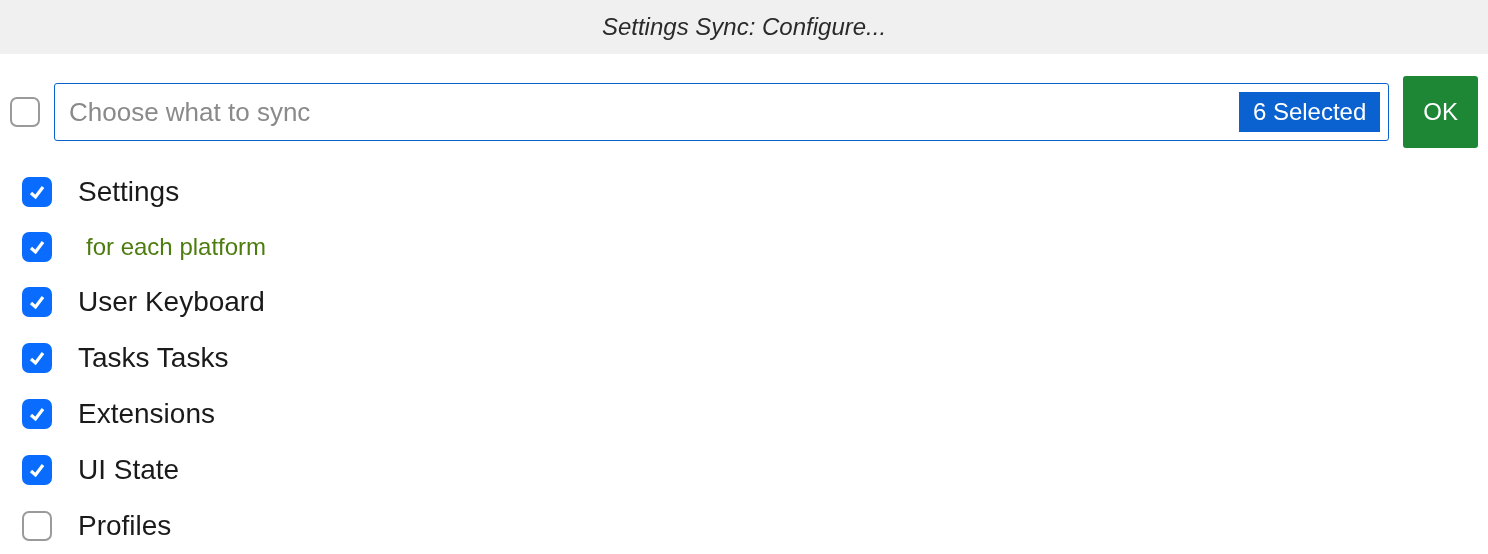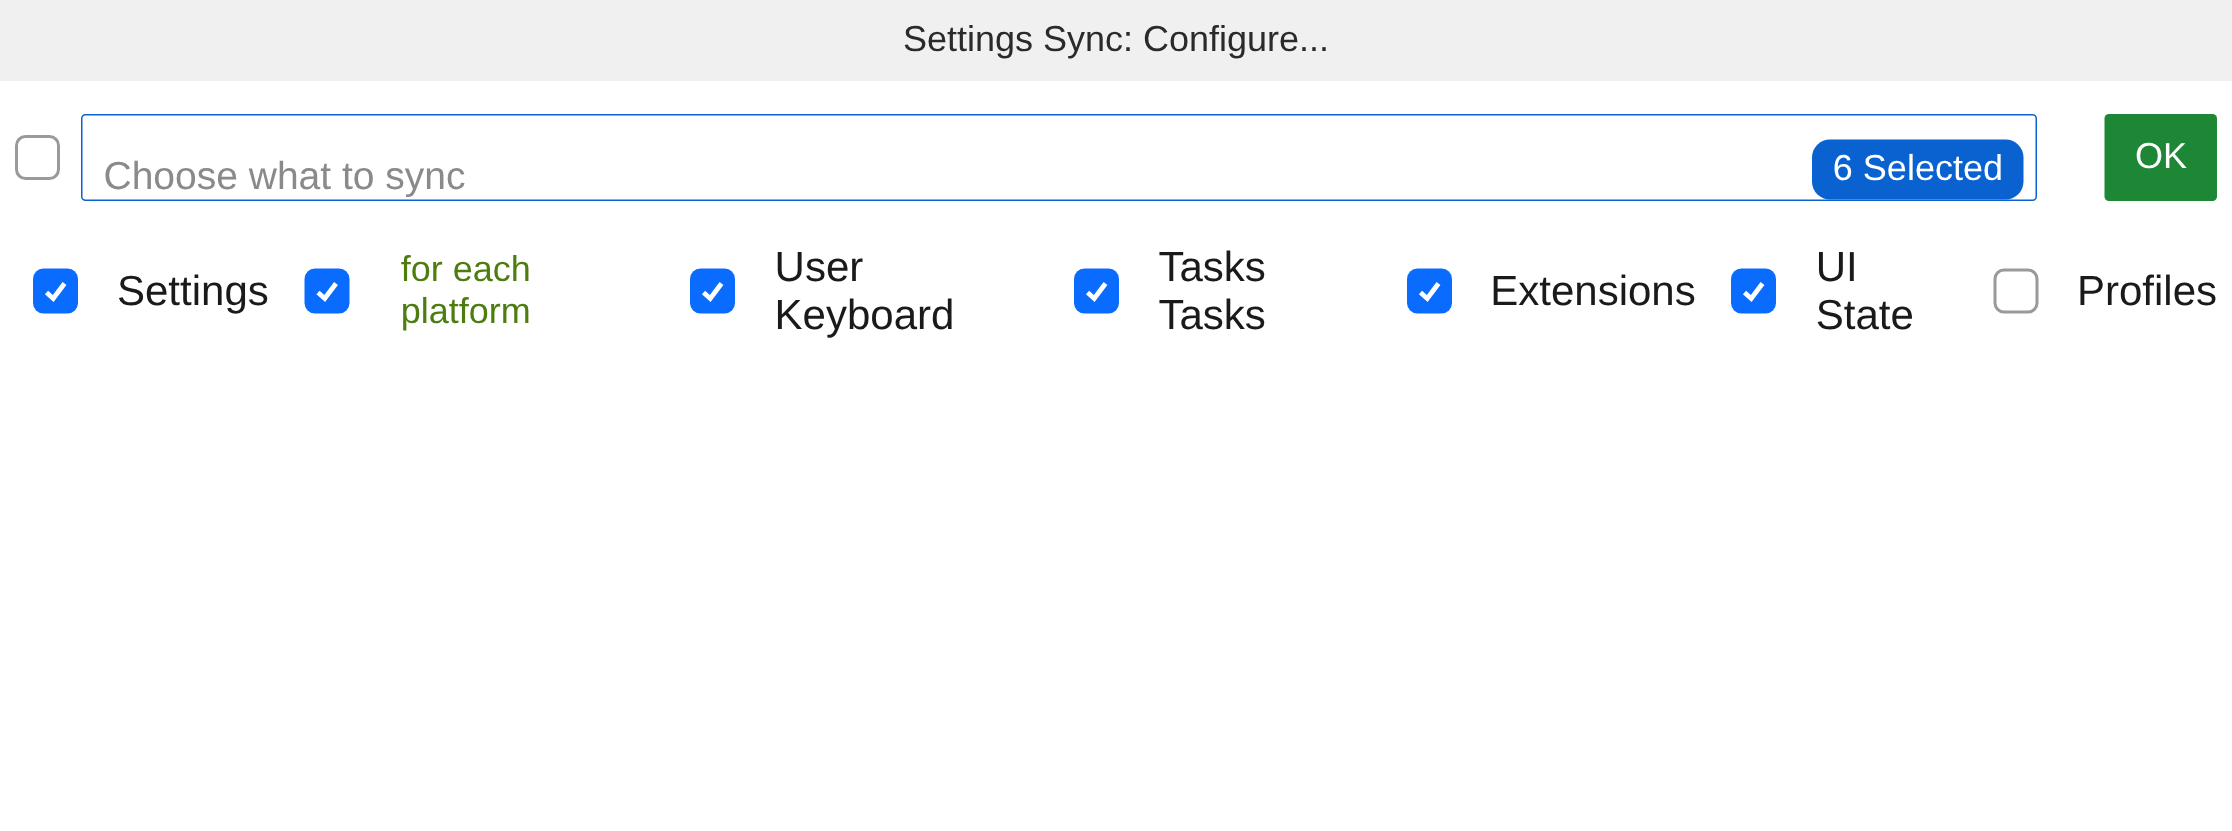--- a/index.html
+++ b/index.html
@@ -11,75 +11,76 @@
       overflow: hidden;
     }
     .header {
       background: #f0f0f0;
       height: 54px;
       display: flex;
       align-items: center;
       justify-content: center;
       font-size: 24px;
       color: #2a2a2a;
+      font-style: italic;
     }
     .controls-row {
       display: flex;
       align-items: center;
       padding: 22px 10px 0 10px;
       gap: 14px;
     }
     .master-checkbox {
       width: 30px; height: 30px;
       border: 2.5px solid #9a9a9a;
       border-radius: 7px;
       background: #fff;
       flex-shrink: 0;
     }
     .input-wrap {
       flex: 1;
       display: flex;
-      align-items: flex-end;
+      align-items: center;
       border: 1.5px solid #0a62d0;
       border-radius: 3px;
       height: 58px;
       padding: 0 8px 0 14px;
       gap: 10px;
     }
     .input-wrap input {
       flex: 1;
       border: none;
       outline: none;
       font-size: 26px;
       color: #333;
       background: transparent;
     }
     .input-wrap input::placeholder { color: #8a8a8a; }
     .selected-badge {
       background: #0a62d0;
       color: #fff;
       font-size: 24px;
       padding: 6px 14px;
-      border-radius: 12px;
+      border-radius: 0;
       white-space: nowrap;
     }
     .ok-button {
       background: #1e8736;
       color: #fff;
       font-size: 24px;
       padding: 0 20px;
-      height: 58px;
+      height: 72px;
       border: none;
       border-radius: 3px;
       cursor: pointer;
-      margin-left: 31px;
     }
     .list {
       padding: 28px 10px 0 22px;
       display: flex;
+      flex-direction: column;
       gap: 24px;
     }
     .list-item {
       display: flex;
       align-items: center;
       gap: 26px;
       font-size: 28px;
       color: #1a1a1a;
     }
     .checkbox {

